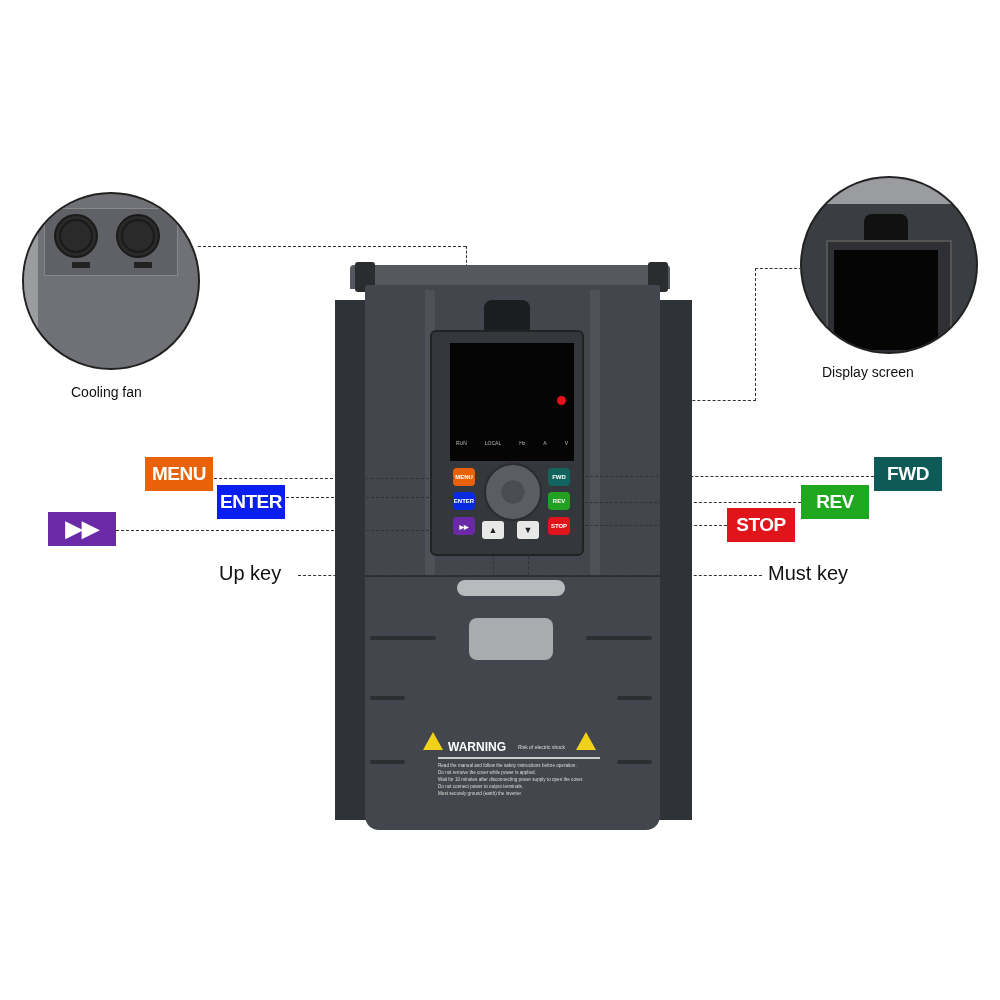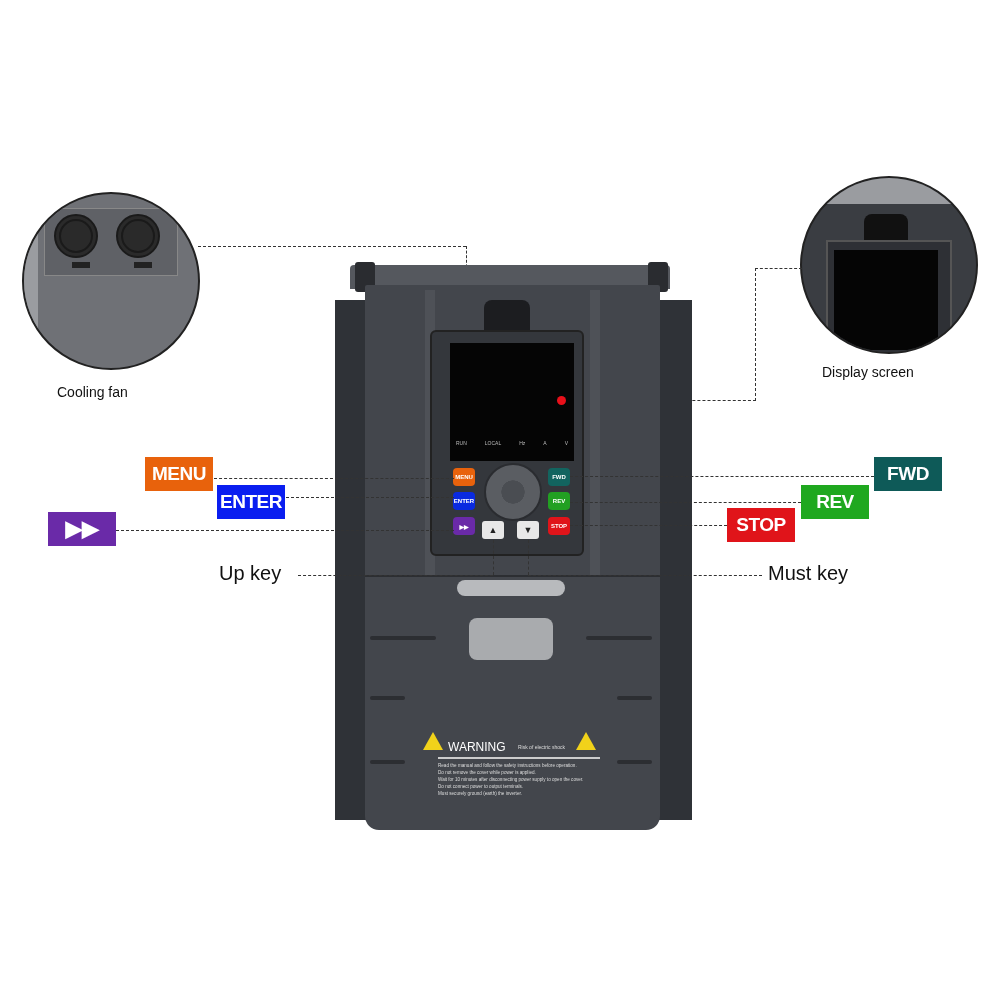--- a/index.html
+++ b/index.html
@@ -22,38 +22,38 @@
   .lcd{position:absolute;left:450px;top:343px;width:124px;height:118px;background:#050505;}
   .lcd-labels{position:absolute;left:456px;top:440px;width:112px;display:flex;justify-content:space-between;font-size:5px;color:#bbb;}
   .red-dot{position:absolute;border-radius:50%;background:#e8101a;}
   .key{position:absolute;width:22px;height:18px;border-radius:4px;font-size:6px;color:#fff;display:flex;align-items:center;justify-content:center;font-weight:bold;}
   .arrow-key{position:absolute;width:22px;height:18px;border-radius:3px;background:#e8e8e8;display:flex;align-items:center;justify-content:center;font-size:9px;color:#222;}
   .dial{position:absolute;left:484px;top:463px;width:54px;height:54px;border-radius:50%;background:radial-gradient(circle,#4a4d52 0 30%,#5a5d62 31% 100%);border:2px solid #2a2c30;}
   .handle{position:absolute;left:457px;top:580px;width:108px;height:16px;border-radius:8px;background:#b8babd;}
   .panel-window{position:absolute;left:469px;top:618px;width:84px;height:42px;border-radius:8px;background:#a9abae;}
   .slot{position:absolute;height:4px;background:#2c2e32;border-radius:2px;}
   .warn{position:absolute;left:418px;top:730px;width:185px;height:80px;}
-  .warn-title{position:absolute;left:30px;top:10px;font-size:12px;font-weight:normal;color:#fff;}
+  .warn-title{position:absolute;left:30px;top:10px;font-size:12px;font-weight:bold;color:#fff;}
   .warn-sub{position:absolute;left:100px;top:14px;font-size:5px;color:#ddd;}
   .warn-line{position:absolute;left:20px;top:27px;width:162px;height:2px;background:#ccc;}
   .warn-list{position:absolute;left:20px;top:32px;font-size:4.6px;color:#ddd;line-height:7px;margin:0;padding:0;list-style:none;}
   .warn-tri{position:absolute;width:0;height:0;border-left:10px solid transparent;border-right:10px solid transparent;border-bottom:18px solid #f1d21a;}
 </style>
 </head>
 <body>
 
 <div class="circle" style="left:22px;top:192px;width:174px;height:174px;background:#6f7176;">
   <div class="abs" style="left:20px;top:14px;width:132px;height:66px;background:#5f6166;border:1px solid #888;"></div>
   <div class="abs" style="left:30px;top:20px;width:44px;height:44px;border-radius:50%;border:7px double #1a1a1a;box-sizing:border-box;background:#2a2a2a;"></div>
   <div class="abs" style="left:92px;top:20px;width:44px;height:44px;border-radius:50%;border:7px double #1a1a1a;box-sizing:border-box;background:#2a2a2a;"></div>
   <div class="abs" style="left:48px;top:68px;width:18px;height:6px;background:#222;"></div>
   <div class="abs" style="left:110px;top:68px;width:18px;height:6px;background:#222;"></div>
   <div class="abs" style="left:0;top:0;width:14px;height:174px;background:#9a9ca0;"></div>
 </div>
-<div class="caption" style="left:57px;top:384px;">Cooling fan</div>
+<div class="caption" style="left:71px;top:384px;">Cooling fan</div>
 <div class="hline" style="left:198px;top:246px;width:268px;"></div>
 <div class="vline" style="left:466px;top:246px;height:26px;"></div>
 <div class="red-dot" style="left:462px;top:270px;width:8px;height:8px;"></div>
 
 <div class="circle" style="left:800px;top:176px;width:174px;height:174px;background:#3a3d42;">
   <div class="abs" style="left:0;top:0;width:174px;height:26px;background:#9a9ca0;"></div>
   <div class="abs" style="left:62px;top:36px;width:44px;height:30px;background:#111;border-radius:8px 8px 0 0;"></div>
   <div class="abs" style="left:24px;top:62px;width:122px;height:120px;border:2px solid #555;background:#2e3035;"></div>
   <div class="abs" style="left:32px;top:72px;width:104px;height:100px;background:#050505;"></div>
 </div>

